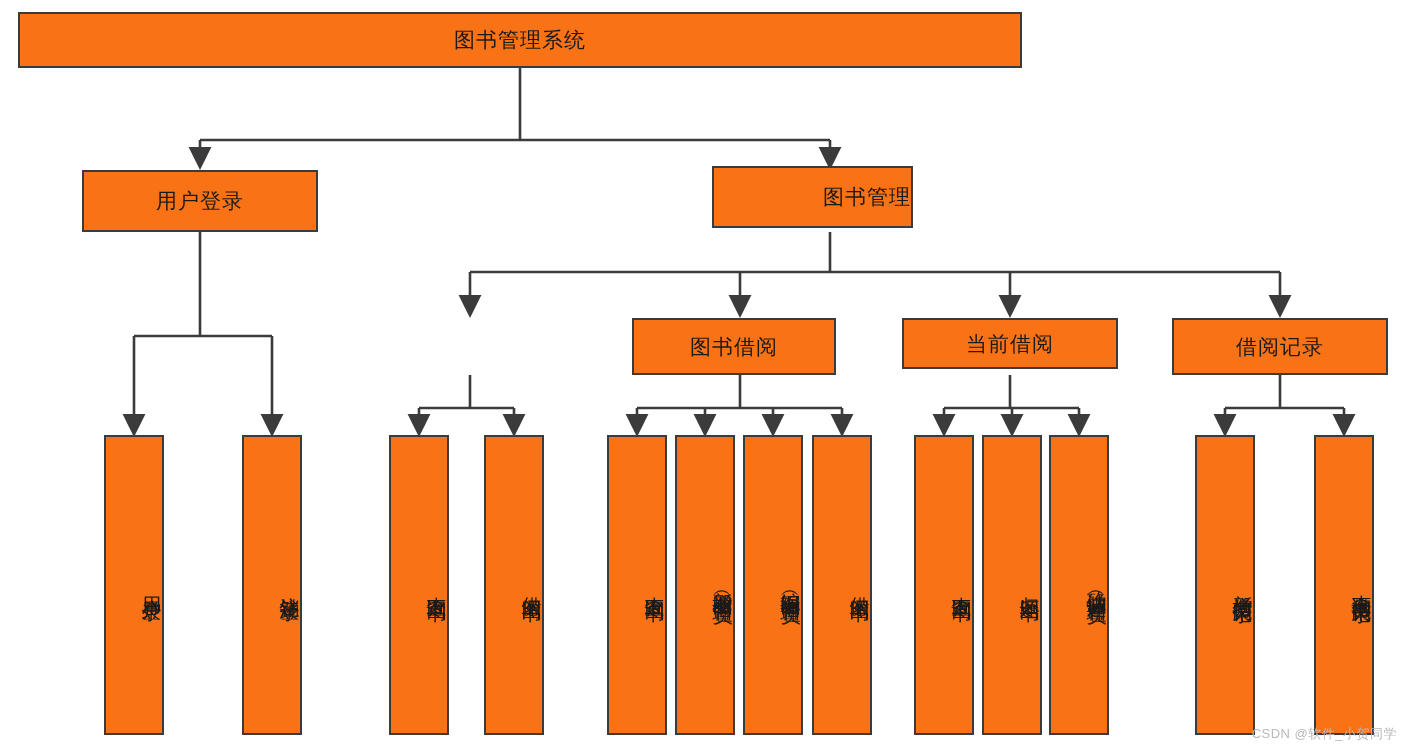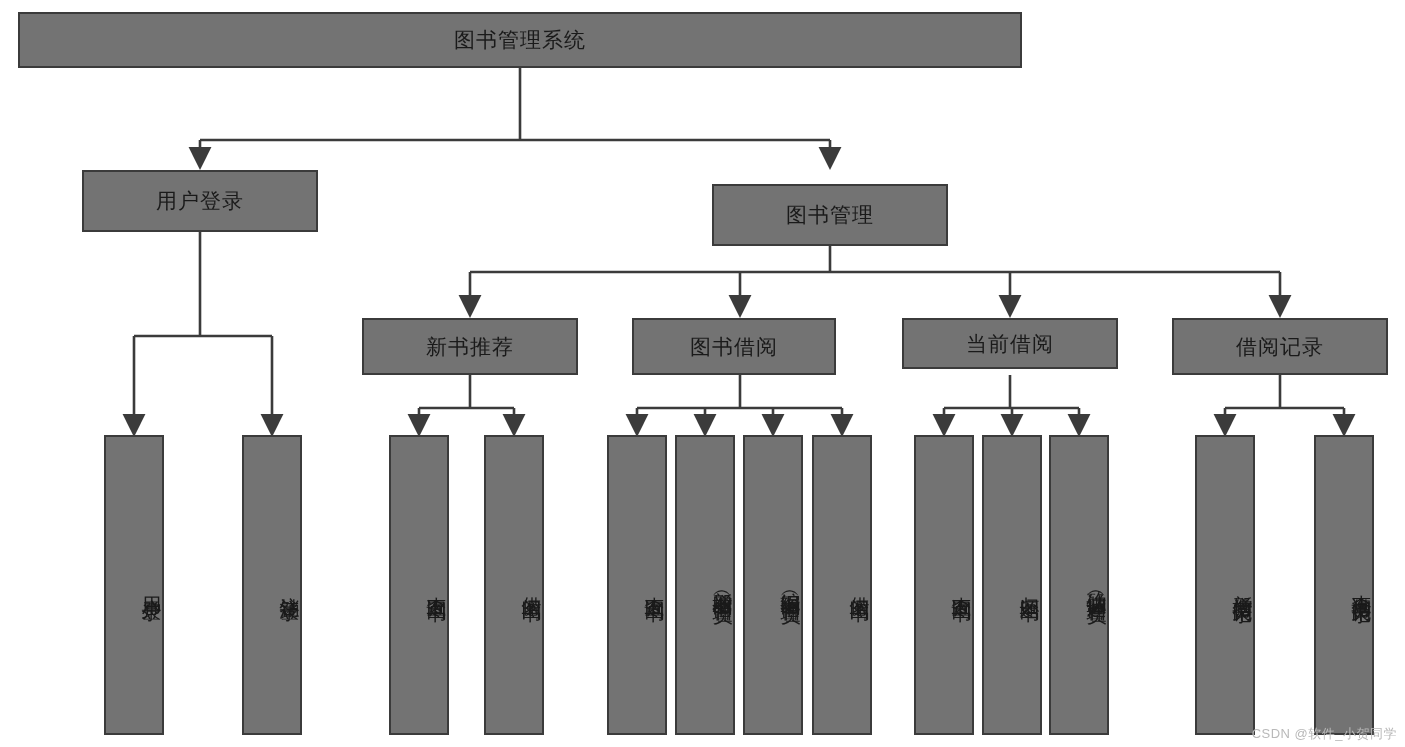--- a/index.html
+++ b/index.html
@@ -20,21 +20,21 @@
   #edges-layer {
     position: absolute;
     left: 0;
     top: 0;
     width: 1405px;
     height: 747px;
   }
   .node {
     position: absolute;
     box-sizing: border-box;
-    background: #737373;
+    background: #f97316;
     border: 2px solid #3b3b3b;
     display: flex;
     align-items: center;
     justify-content: center;
     color: #1a1a1a;
   }
   .node.horizontal {
     font-size: 21px;
     letter-spacing: 1px;
   }
@@ -124,27 +124,24 @@
     </g>
   </svg>
 
   <div class="node horizontal" style="left:18px; top:12px; width:1004px; height:56px;">
     <span class="node-text">图书管理系统</span>
   </div>
 
   <div class="node horizontal" style="left:82px; top:170px; width:236px; height:62px;">
     <span class="node-text">用户登录</span>
   </div>
-  <div class="node horizontal" style="left:712px; top:184px; width:236px; height:62px;">
+  <div class="node horizontal" style="left:712px; top:166px; width:201px; height:62px;justify-content:flex-end;">
     <span class="node-text">图书管理</span>
   </div>
 
-  <div class="node horizontal" style="left:362px; top:318px; width:216px; height:57px;">
-    <span class="node-text">新书推荐</span>
-  </div>
   <div class="node horizontal" style="left:632px; top:318px; width:204px; height:57px;">
     <span class="node-text">图书借阅</span>
   </div>
   <div class="node horizontal" style="left:902px; top:318px; width:216px; height:51px;">
     <span class="node-text">当前借阅</span>
   </div>
   <div class="node horizontal" style="left:1172px; top:318px; width:216px; height:57px;">
     <span class="node-text">借阅记录</span>
   </div>
 

